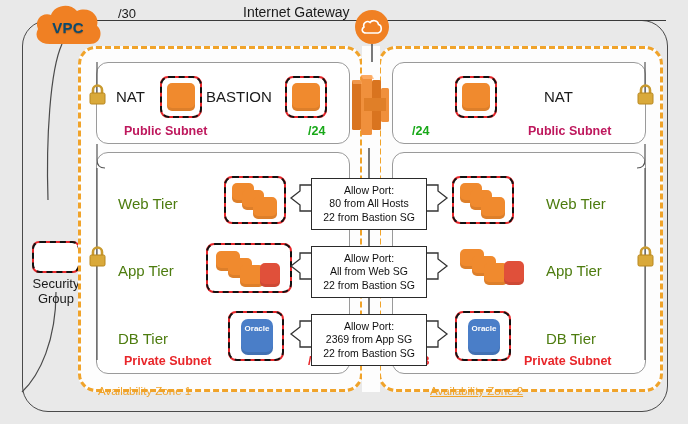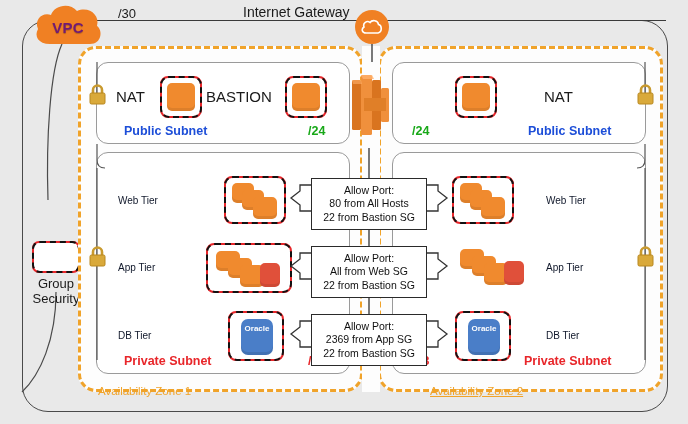--- a/index.html
+++ b/index.html
@@ -26,21 +26,21 @@
   }
 
   
   .vpc-cloud{
     position:absolute;left:32px;top:2px;width:72px;height:46px;
   }
   .vpc-cloud svg{display:block;}
   .vpc-cloud .cap{
     position:absolute;left:0;top:0;width:72px;height:46px;
     display:flex;align-items:center;justify-content:center;
-    color:#701a75;font-weight:bold;font-size:15px;letter-spacing:.3px;
+    color:#0c4a6e;font-weight:bold;font-size:15px;letter-spacing:.3px;
     text-shadow:0 1px 1px rgba(0,0,0,.25);
     padding-top:5px;box-sizing:border-box;
   }
 
   
   .lbl-cidr20{
     position:absolute;left:118px;top:6px;
     font-size:13px;color:#1a1a1a;
   }
   .lbl-igw{
@@ -93,37 +93,37 @@
   .subnet{
     position:absolute;background:#fff;
     border:1.2px solid #9a9a9a;border-radius:12px;box-sizing:border-box;
   }
   #pub1{left:96px;top:62px;width:254px;height:82px;}
   #pub2{left:392px;top:62px;width:254px;height:82px;}
   #priv1{left:96px;top:152px;width:254px;height:222px;}
   #priv2{left:392px;top:152px;width:254px;height:222px;}
 
   .subnet-name{position:absolute;font-size:12.5px;font-weight:bold;}
-  .pub-name{color:#1d4ed8;}
+  .pub-name{color:#be185d;}
   .priv-name{color:#e8262a;}
   .cidr{position:absolute;font-size:12.5px;font-weight:bold;text-align:center;}
   .cidr-green{color:#18a818;}
   .cidr-red{color:#e8262a;}
 
   #pub1-name{left:124px;top:124px;}
   #pub1-cidr{left:308px;top:124px;}
   #pub2-cidr{left:412px;top:124px;}
   #pub2-name{left:528px;top:124px;}
   #priv1-name{left:124px;top:354px;}
   #priv1-cidr{left:308px;top:354px;}
   #priv2-cidr{left:412px;top:354px;}
   #priv2-name{left:524px;top:354px;}
 
   
-  .tier-label{position:absolute;font-size:10px;color:#0f172a;}
+  .tier-label{position:absolute;font-size:15px;color:#4d7c0f;}
   #web1-label{left:118px;top:195px;}
   #app1-label{left:118px;top:262px;}
   #db1-label{left:118px;top:330px;}
   #web2-label{left:546px;top:195px;}
   #app2-label{left:546px;top:262px;}
   #db2-label{left:546px;top:330px;}
 
   .nat-label{position:absolute;font-size:15px;color:#1a1a1a;}
   #nat1-label{left:116px;top:88px;}
   #bastion1-label{left:206px;top:88px;}
@@ -204,22 +204,22 @@
 
   <div class="igw-icon">
     <svg width="22" height="16" viewBox="0 0 22 16">
       <path d="M5 14 C1 14 0 10 3 8 C1.5 4 6 1 9 3.5 C11 0.5 17 1 17.5 5.5
                C21 6 21.5 13 17 14 Z" fill="none" stroke="#fff" stroke-width="1.6"></path>
     </svg>
   </div>
 
   <div class="sg-legend-box"></div>
   <div class="sg-legend-label">
+    <div>Security</div>
     <div>Group</div>
-    <div>Security</div>
   </div>
 
   <div class="az" id="az1"></div>
   <div class="az-label" id="az1-label">Availability Zone 1</div>
 
   <div class="az" id="az2"></div>
   <div class="az-label" id="az2-label">Availability Zone 2</div>
 
   <div class="center-strip"></div>
 

